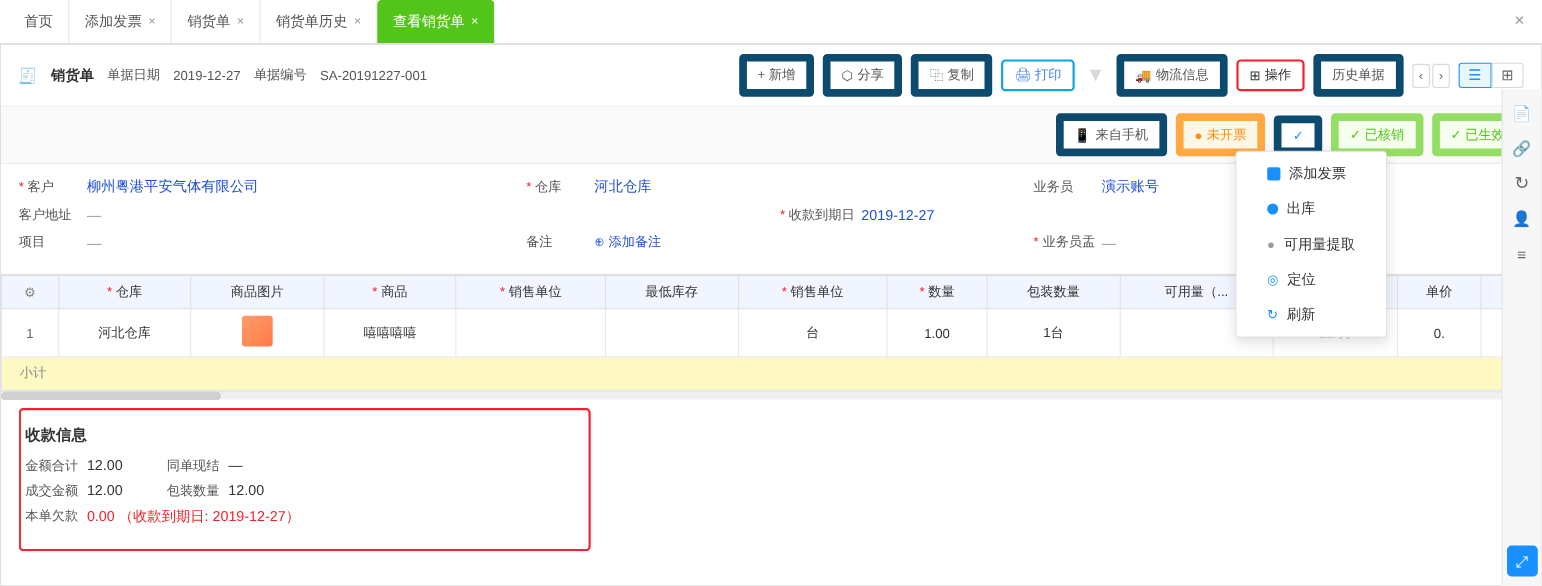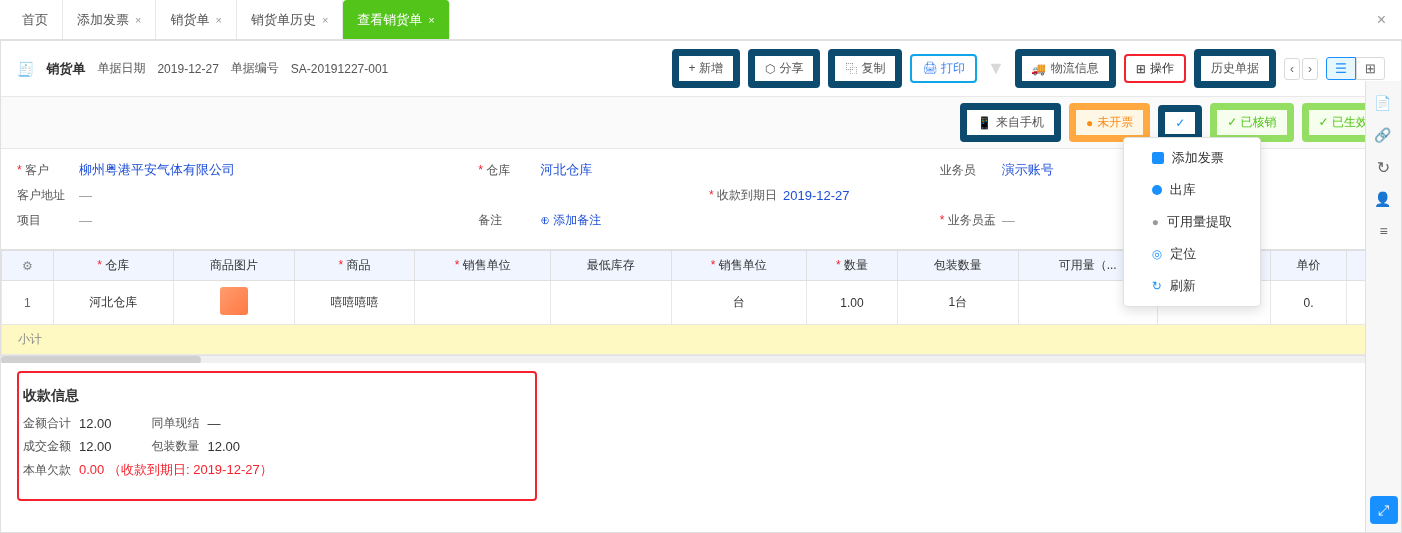--- a/index.html
+++ b/index.html
@@ -105,21 +105,21 @@
       border-radius: 3px; display: inline-block; margin: auto;
     }
 
     
     .payment-info {
       border: 2px solid #f5222d; border-radius: 4px; padding: 14px 4px;
       margin: 8px 16px; background: #fff; max-width: 520px;
     }
     .payment-title { font-weight: 600; font-size: 14px; margin-bottom: 10px; }
     .payment-row { display: flex; gap: 40px; margin-bottom: 6px; }
-    .payment-item { display: flex; gap: 8px; align-items: center; }
+    .payment-item { display: flex; gap: 8px; }
     .payment-key { color: #555; font-size: 12px; }
     .payment-val { color: #333; font-size: 13px; }
     .payment-val.red { color: #f5222d; }
 
     
     .table-scroll { overflow-x: auto; }
 
     
     .ops-dropdown {
       position: absolute; top: 96px; right: 140px;

